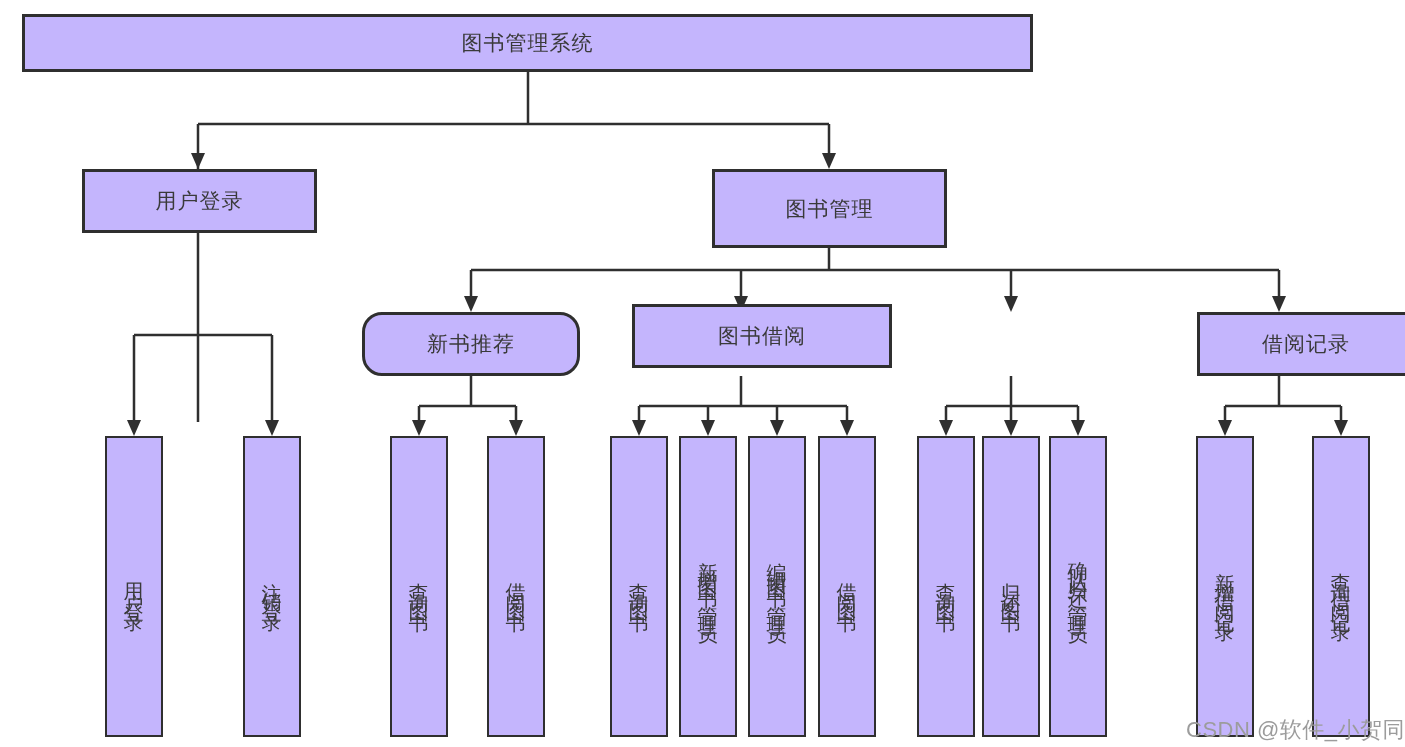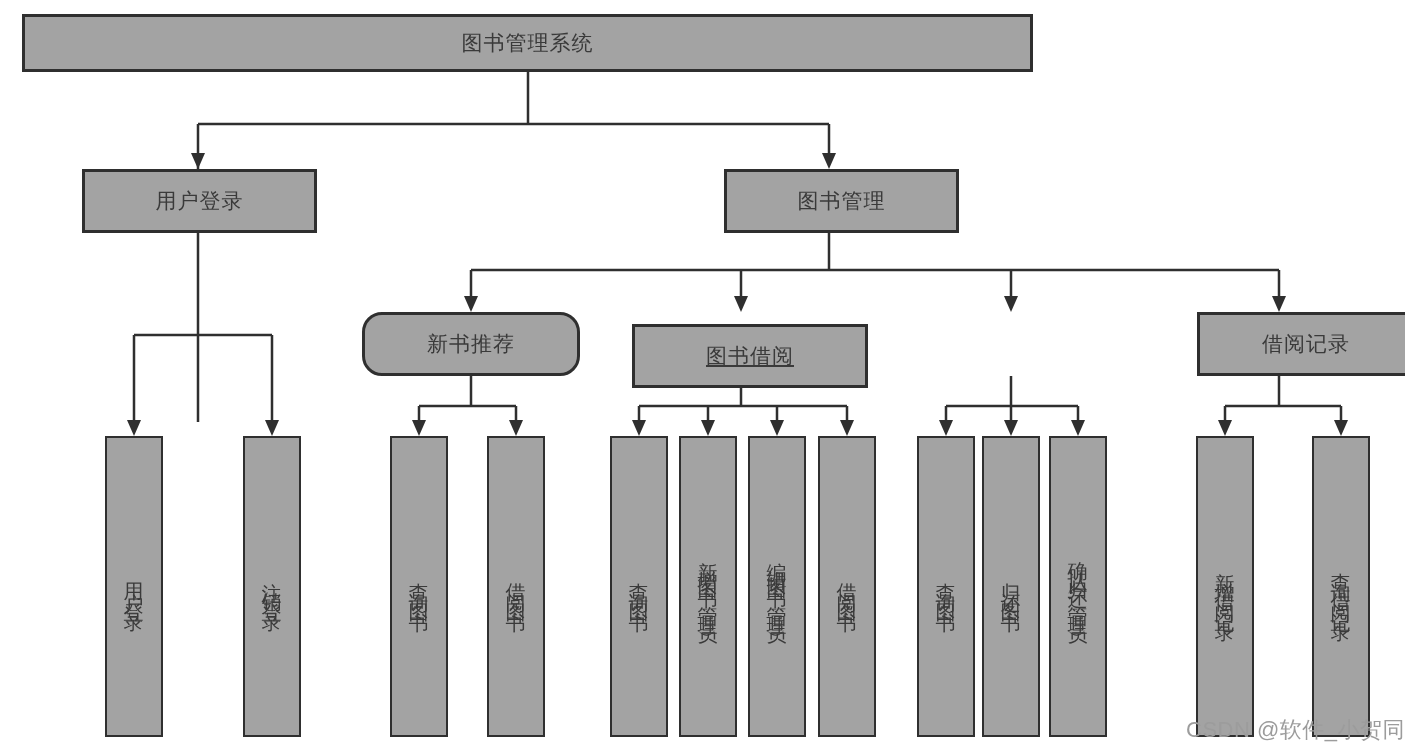--- a/index.html
+++ b/index.html
@@ -18,21 +18,21 @@
   }
   .connectors {
     position: absolute;
     left: 0;
     top: 0;
     z-index: 1;
   }
   .node {
     position: absolute;
     box-sizing: border-box;
-    background: #a3a3a3;
+    background: #c4b5fd;
     border: 3px solid #2f2f2f;
     display: flex;
     align-items: center;
     justify-content: center;
     font-size: 21px;
     letter-spacing: 1px;
     color: #3a3a3a;
     z-index: 2;
   }
   .leaf {
@@ -40,23 +40,23 @@
     writing-mode: vertical-rl;
     text-orientation: mixed;
     font-size: 20px;
     letter-spacing: 10px;
     line-height: 1;
     text-align: center;
   }
   
   .root-box   { left: 22px;   top: 14px;  width: 1011px; height: 58px; }
   .b-user     { left: 82px;   top: 169px; width: 235px;  height: 64px; }
-  .b-mgmt     { left: 712px;  top: 169px; width: 235px;  height: 64px; margin-left: 12px; }
+  .b-mgmt     { left: 712px;  top: 169px; width: 235px;  height: 79px; }
   .b-new      { left: 362px;  top: 312px; width: 218px;  height: 64px; border-radius: 20px; }
-  .b-borrow   { left: 632px;  top: 324px; width: 236px;  height: 64px; text-decoration: underline; }
+  .b-borrow   { left: 632px;  top: 304px; width: 260px;  height: 64px; }
   .b-current  { left: 902px;  top: 312px; width: 218px;  height: 64px; }
   .b-record   { left: 1197px; top: 312px; width: 218px;  height: 64px; }
   .leaf       { top: 436px; height: 301px; width: 58px; }
   .lf-1  { left: 105px;  }
   .lf-2  { left: 243px;  }
   .lf-3  { left: 390px;  }
   .lf-4  { left: 487px;  }
   .lf-5  { left: 610px;  }
   .lf-6  { left: 679px;  letter-spacing: 9px; }
   .lf-7  { left: 748px;  letter-spacing: 9px; }

